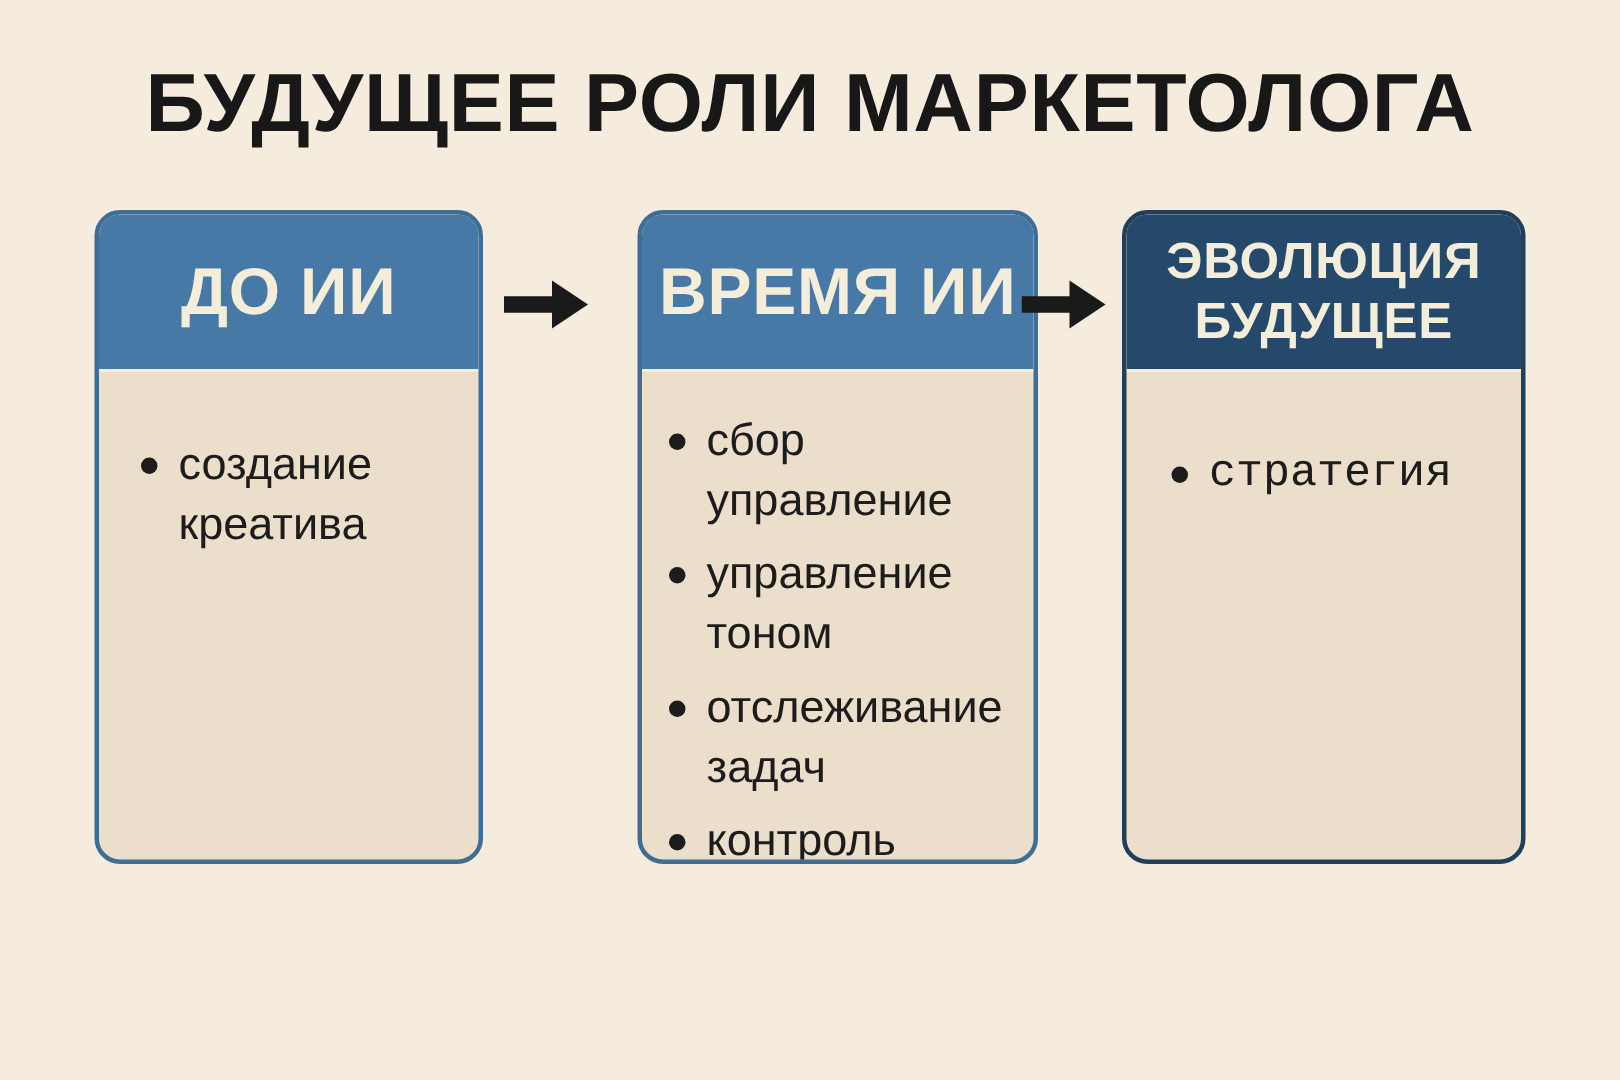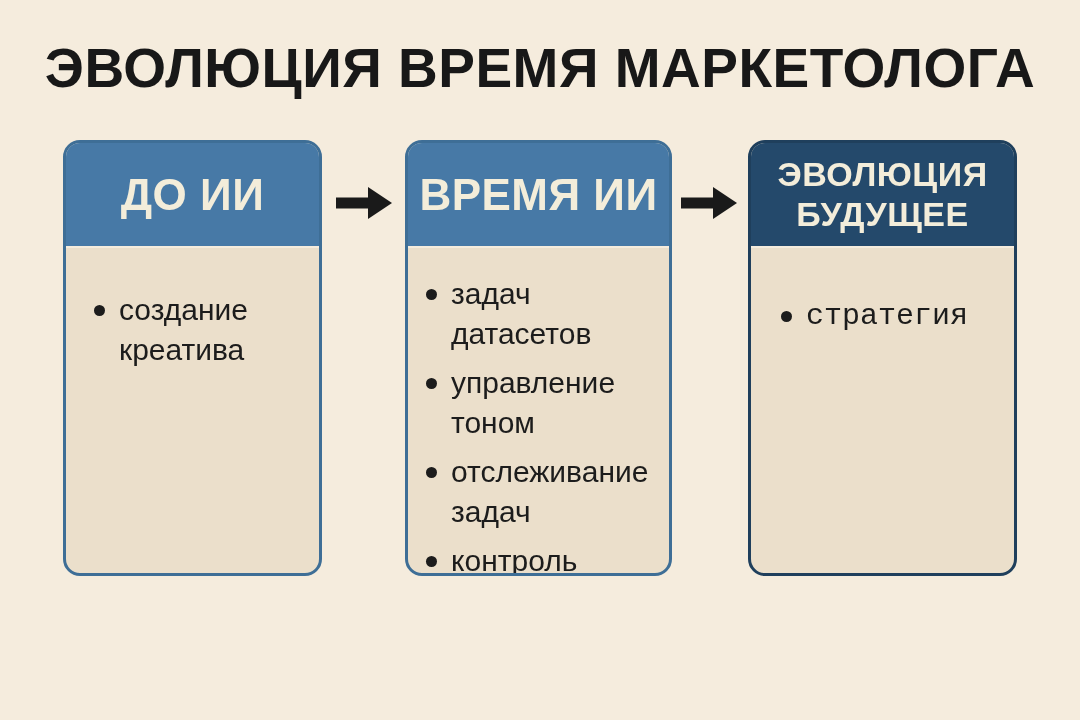--- a/index.html
+++ b/index.html
@@ -38,21 +38,21 @@
     top:140px;
     height:436px;
     border-radius:17px;
     background:var(--card-body);
     border:3px solid var(--border-blue);
     overflow:hidden;
     display:flex;
     flex-direction:column;
   }
   .card-1{left:63px;width:259px;}
-  .card-2{left:405px;width:267px;}
+  .card-2{left:425px;width:267px;}
   .card-3{left:748px;width:269px;border-color:var(--border-dark);}
 
   .card-header{
     height:105px;
     flex:0 0 105px;
     background:var(--header-blue);
     border-bottom:2px solid var(--background);
     display:flex;
     align-items:center;
     justify-content:center;
@@ -104,21 +104,21 @@
   }
   .arrow-1{left:336px;}
   .arrow-2{left:681px;}
   .arrow svg{width:100%;height:100%;display:block;}
 </style>
 </head>
 <body>
 
 <div class="canvas">
 
-  <h1 class="page-title">ЭВОЛЮЦИЯ ВРЕМЯ МАРКЕТОЛОГА</h1>
+  <h1 class="page-title">БУДУЩЕЕ РОЛИ МАРКЕТОЛОГА</h1>
 
   <section class="card card-1">
     <header class="card-header">
       <span>ДО ИИ</span>
     </header>
     <div class="card-body">
       <div class="item">
         <span class="dot"></span>
         <span class="item-text">создание креатива</span>
       </div>
@@ -132,21 +132,21 @@
     </svg>
   </div>
 
   <section class="card card-2">
     <header class="card-header">
       <span>ВРЕМЯ ИИ</span>
     </header>
     <div class="card-body">
       <div class="item">
         <span class="dot"></span>
-        <span class="item-text">задач датасетов</span>
+        <span class="item-text">сбор управление</span>
       </div>
       <div class="item">
         <span class="dot"></span>
         <span class="item-text">управление тоном</span>
       </div>
       <div class="item">
         <span class="dot"></span>
         <span class="item-text">отслеживание задач</span>
       </div>
       <div class="item">

